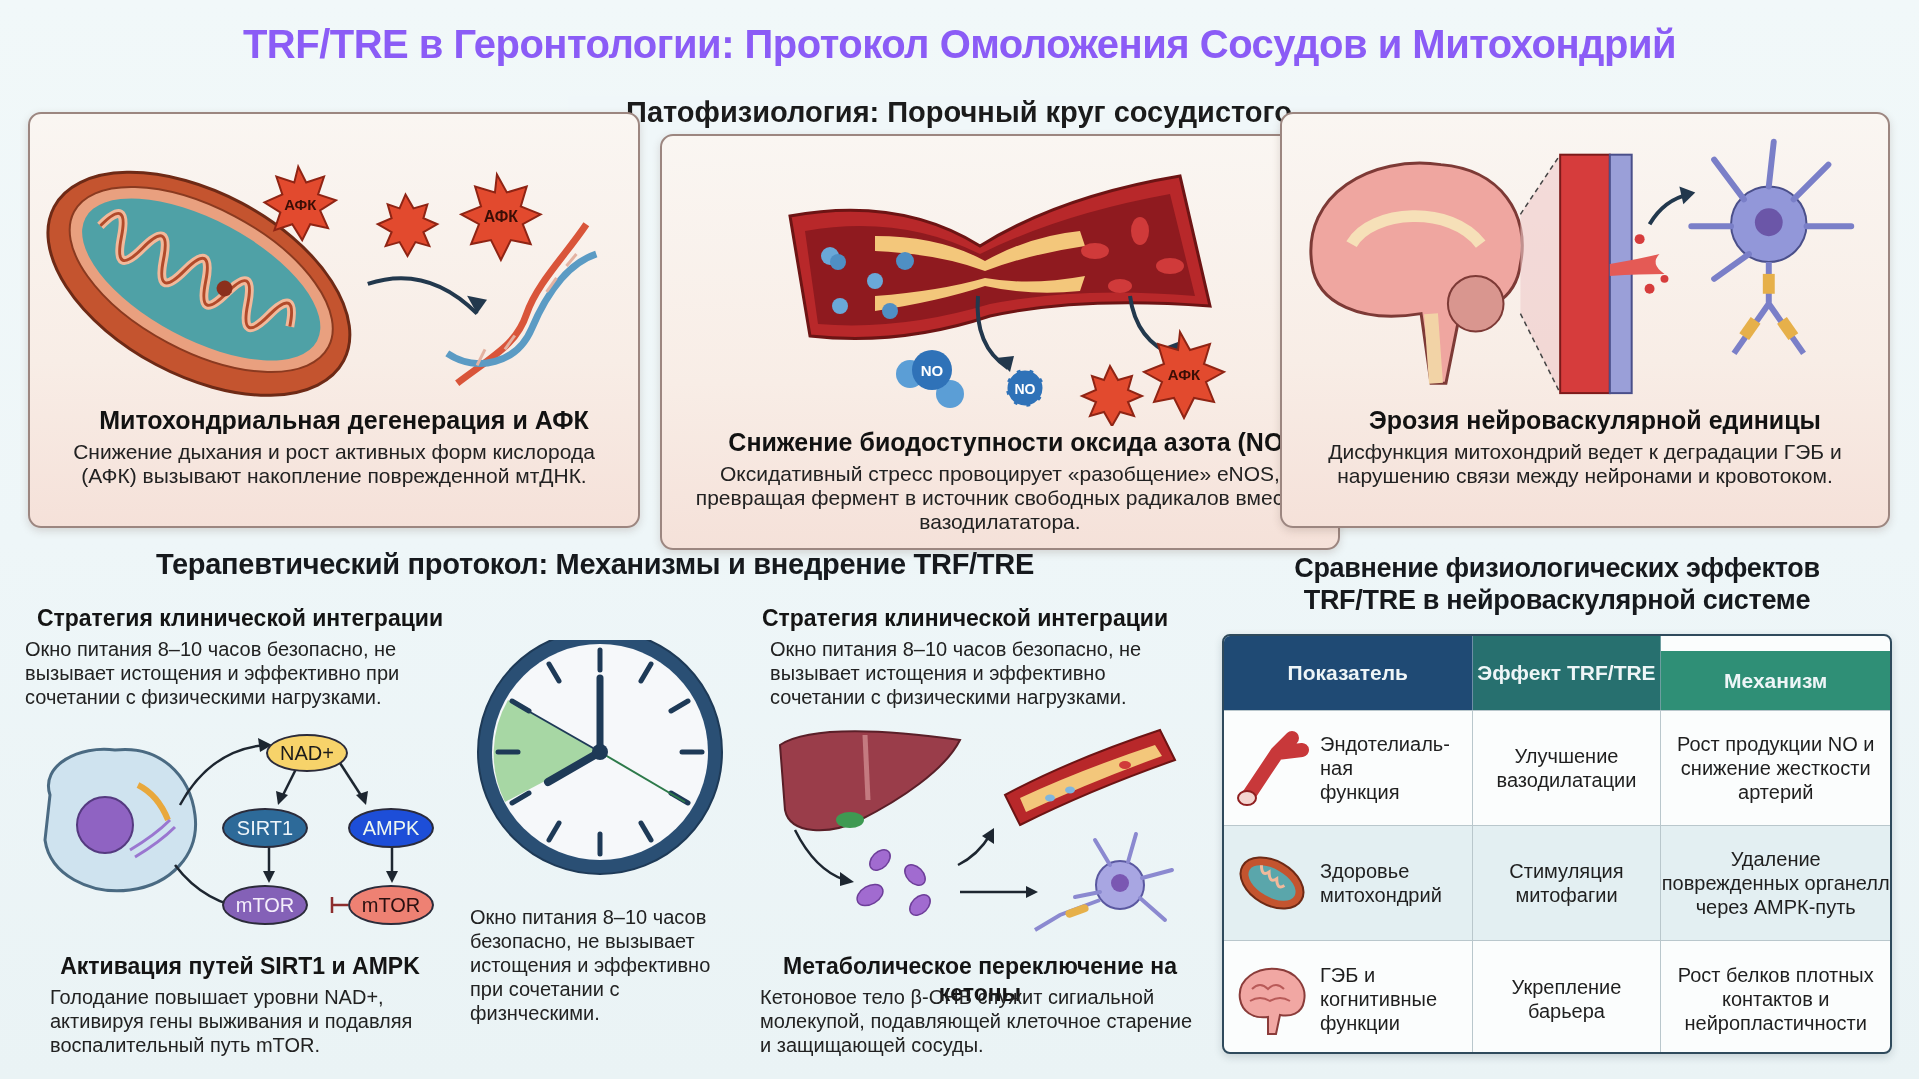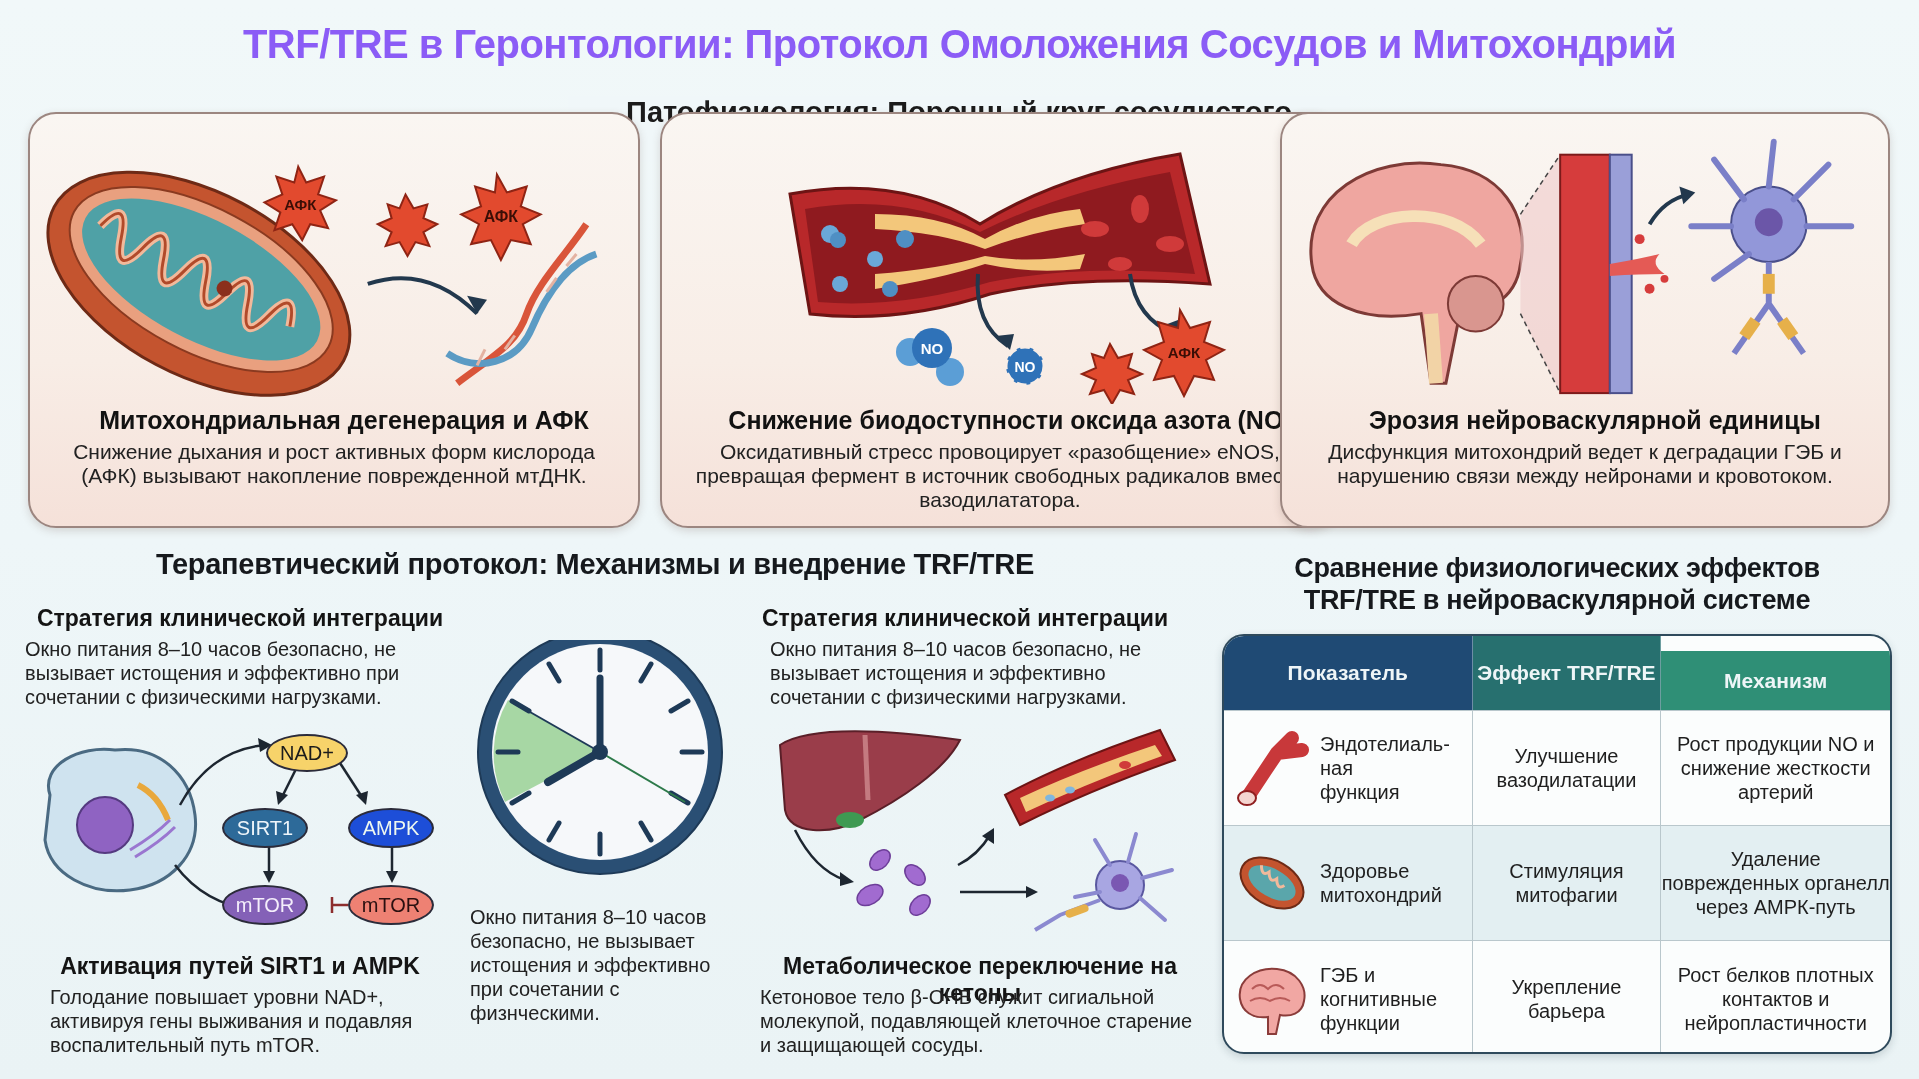--- a/index.html
+++ b/index.html
@@ -21,42 +21,42 @@
   }
   .patho-frame {
     position: absolute; left: 28px; top: 110px; width: 1862px; height: 420px;
   }
   .patho-title {
     position: absolute; left: 540px; top: -14px; width: 782px; text-align: center;
     font-size: 29px; font-weight: 700; background: #f0f7f9; padding: 0 12px;
   }
   .card {
     position: absolute; top: 2px; height: 416px;
-    border: 2px solid #9c8680; border-radius: 28px;
+    border: 2px solid #9c8680; border-radius: 13px;
     background: linear-gradient(180deg, #faf6f2 0%, #f8ede6 60%, #f5e1d9 100%);
     box-shadow: 0 3px 8px rgba(90,60,50,0.18);
   }
   .card .illus { position: absolute; left: 0; top: 0; width: 100%; height: 290px; }
   .card-heading {
     position: absolute; left: 0; width: 100%; top: 292px; text-align: center;
     font-size: 25px; font-weight: 700; color: #121212; padding-left: 20px;
   }
   .card-text {
     position: absolute; left: 20px; right: 20px; top: 326px; text-align: center;
     font-size: 21px; line-height: 24px; color: #222;
   }
   .block-heading { position: absolute; text-align: center; font-size: 23px; font-weight: 700; color: #141414; }
   .block-text { position: absolute; text-align: left; font-size: 20px; line-height: 24px; color: #222; }
   .pill {
     position: absolute; border-radius: 50%; border: 2px solid #2b2b3a;
     display: flex; align-items: center; justify-content: center; font-size: 20px;
   }
   .table-wrap {
     position: absolute; left: 1222px; top: 634px; width: 670px; height: 420px;
-    border: 2px solid #2f4a5c; border-radius: 22px; overflow: hidden; background: #fbfdfd;
+    border: 2px solid #2f4a5c; border-radius: 8px; overflow: hidden; background: #fbfdfd;
     box-shadow: 0 3px 8px rgba(30,50,60,0.18);
   }
   .t-row { display: flex; width: 100%; }
   .t-head { height: 74px; }
   .t-head .t-cell { color: #eef5f7; font-weight: 700; font-size: 21px; }
   .t-cell {
     display: flex; align-items: center; justify-content: center; text-align: center;
     border-right: 1px solid #b9c7cc; font-size: 20px; line-height: 24px; color: #1f1f1f;
   }
   .t-cell:last-child { border-right: none; }
@@ -101,21 +101,21 @@
         <line x1="450" y1="252" x2="458" y2="236" stroke="#e4b2a2" stroke-width="3"></line>
         <line x1="478" y1="236" x2="488" y2="222" stroke="#e4b2a2" stroke-width="3"></line>
         <line x1="520" y1="178" x2="530" y2="164" stroke="#e4b2a2" stroke-width="3"></line>
         <line x1="540" y1="152" x2="550" y2="140" stroke="#e4b2a2" stroke-width="3"></line>
       </g>
     </svg>
     <div class="card-heading">Митохондриальная дегенерация и АФК</div>
     <div class="card-text">Снижение дыхания и рост активных форм кислорода (АФК) вызывают накопление поврежденной мтДНК.</div>
   </div>
 
-  <div class="card" style="left:632px; width:680px;">
+  <div class="card" style="left:632px; width:680px;margin-top:22px;">
     <svg class="illus" viewBox="0 0 600 290">
       <path d="M90 80 Q200 60 280 110 Q360 60 480 40 L510 170 Q380 160 290 180 Q200 210 110 200 Z" fill="#b8282a" stroke="#6d1414" stroke-width="3"></path>
       <path d="M105 95 Q200 78 280 118 Q360 78 470 58 L495 160 Q380 150 290 168 Q200 195 118 188 Z" fill="#8f1a1f"></path>
       <path d="M175 100 Q240 100 285 125 Q330 100 380 95 L385 110 Q330 118 285 135 Q240 118 175 115 Z" fill="#f3c77b"></path>
       <path d="M175 175 Q240 165 285 150 Q330 160 380 155 L385 140 Q330 150 285 142 Q240 155 175 160 Z" fill="#f3c77b"></path>
       <circle cx="130" cy="120" r="9" fill="#6aa8d8"></circle>
         <circle cx="138" cy="126" r="8" fill="#4f8fc4"></circle>
       <circle cx="175" cy="145" r="8" fill="#6aa8d8"></circle>
         <circle cx="205" cy="125" r="9" fill="#4f8fc4"></circle>
       <circle cx="140" cy="170" r="8" fill="#6aa8d8"></circle>

